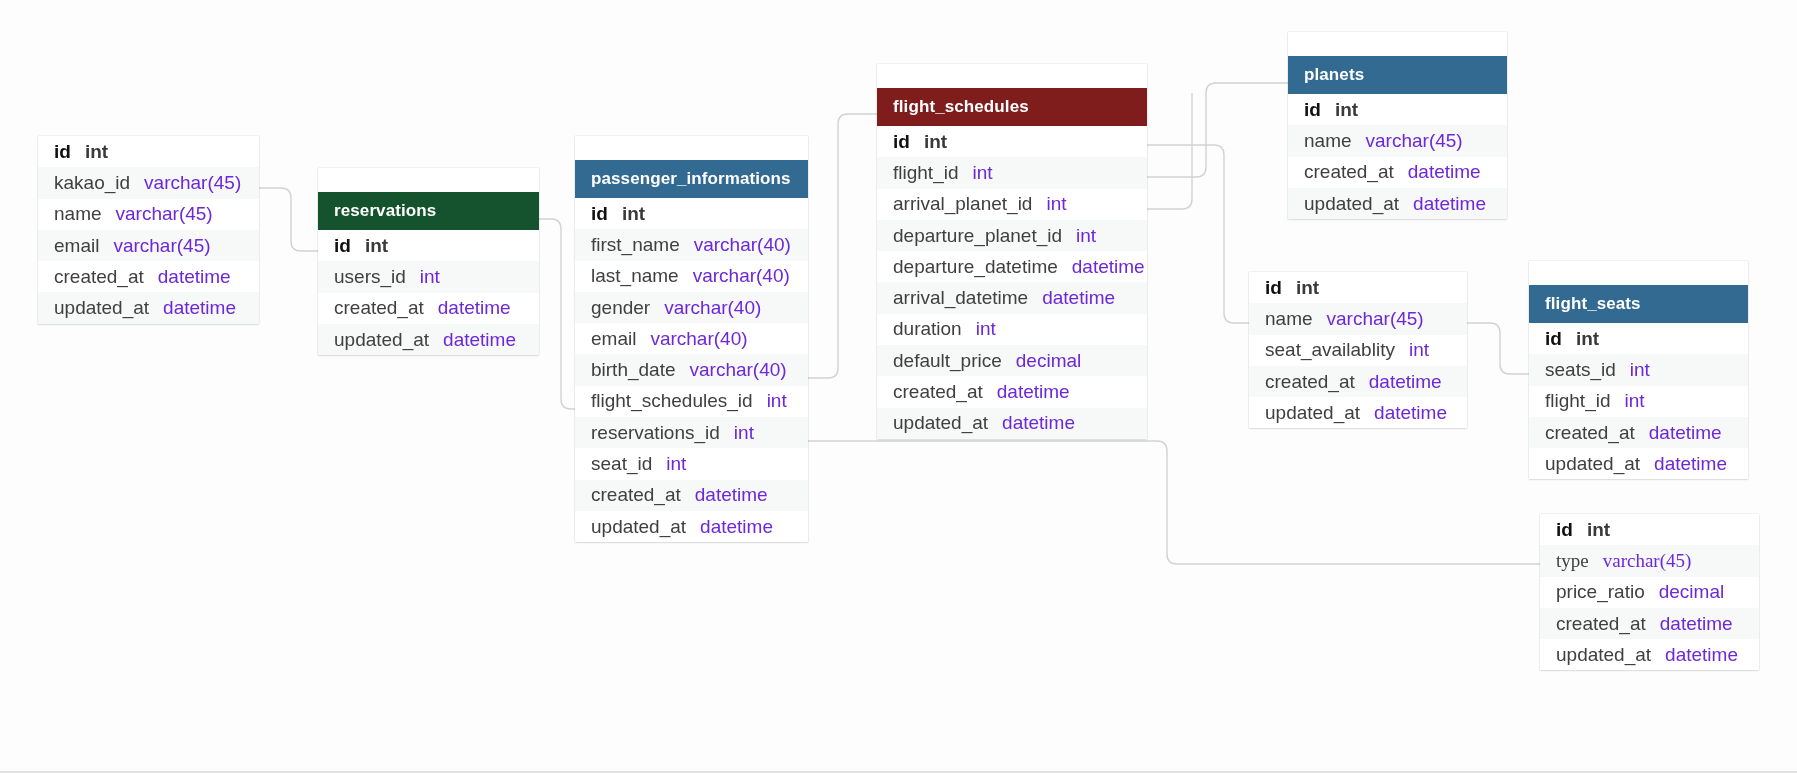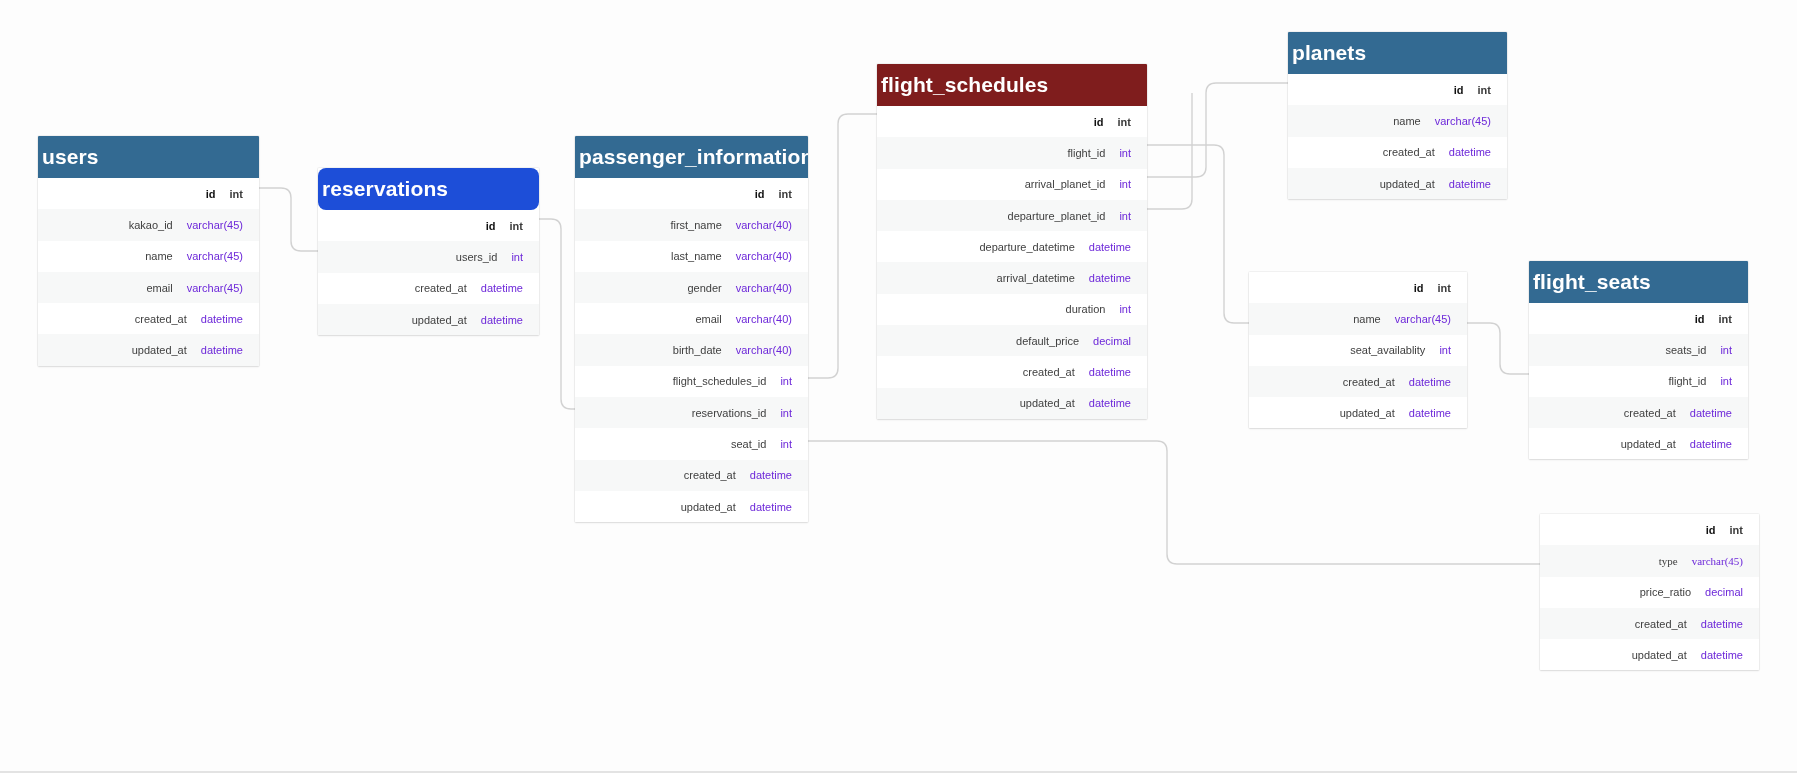--- a/index.html
+++ b/index.html
@@ -16,32 +16,33 @@
     position:absolute;
     background:#ffffff;
     box-shadow:0 1px 2px rgba(0,0,0,0.10), 0 0 0 1px rgba(0,0,0,0.045);
     border-radius:1px;
     overflow:hidden;
   }
   .thead{
     background:#336a92;
     color:#ffffff;
     font-weight:bold;
-    font-size:21px;
-    padding:10px 16px 11px 4px;
+    font-size:17px;
+    padding:10px 16px 11px 16px;
     letter-spacing:.1px;
     line-height:1;
+    margin-top:24px;
   }
   .row{
     display:flex;
-    justify-content:flex-end;
+    justify-content:flex-start;
     align-items:center;
     padding:0 16px;
     height:31.3px;
-    font-size:11px;
+    font-size:19px;
     box-sizing:border-box;
   }
   .row.odd{background:#ffffff;}
   .row.even{background:#f7f8f8;}
   .fname{color:#404040;white-space:nowrap;}
   .ftype{color:#6d28d9;white-space:nowrap;padding-left:14px;}
   .row.pk .fname{color:#111111;font-weight:bold;}
   .row.pk .ftype{color:#3a3a3a;font-weight:bold;}
   .bottombar{
     position:absolute;left:0;bottom:0;width:1797px;height:2px;background:#e3e3e3;
@@ -58,21 +59,20 @@
       <path d="M 877 114 L 848 114 Q 838 114 838 124 L 838 368 Q 838 378 828 378 L 808 378" fill="none" stroke="#d2d2d2" stroke-width="1.4"></path>
       <path d="M 1147 177 L 1196 177 Q 1206 177 1206 167 L 1206 93 Q 1206 83 1216 83 L 1288 83" fill="none" stroke="#d2d2d2" stroke-width="1.4"></path>
       <path d="M 1147 209 L 1182 209 Q 1192 209 1192 199 L 1192 93" fill="none" stroke="#d2d2d2" stroke-width="1.4"></path>
       <path d="M 1147 145 L 1214 145 Q 1224 145 1224 155 L 1224 313 Q 1224 323 1234 323 L 1249 323" fill="none" stroke="#d2d2d2" stroke-width="1.4"></path>
       <path d="M 1467 323 L 1490 323 Q 1500 323 1500 333 L 1500 364 Q 1500 374 1510 374 L 1529 374" fill="none" stroke="#d2d2d2" stroke-width="1.4"></path>
       <path d="M 808 441 L 1157 441 Q 1167 441 1167 451 L 1167 554 Q 1167 564 1177 564 L 1540 564" fill="none" stroke="#d2d2d2" stroke-width="1.4"></path>
     </svg>
 
   <div id="tables-layer">
       <div class="table" style="left: 38px; top: 136px; width: 221px;">
-        <div class="thead" style="background: rgb(51, 106, 146);">users</div>
         <div class="row odd pk">
           <span class="fname">id</span>
           <span class="ftype">int</span>
         </div>
         <div class="row even" style="background: rgb(247, 248, 248);">
           <span class="fname">kakao_id</span>
           <span class="ftype">varchar(45)</span>
         </div>
         <div class="row odd">
           <span class="fname">name</span>
@@ -85,21 +85,21 @@
         <div class="row odd">
           <span class="fname">created_at</span>
           <span class="ftype">datetime</span>
         </div>
         <div class="row even" style="background: rgb(247, 248, 248);">
           <span class="fname">updated_at</span>
           <span class="ftype">datetime</span>
         </div>
       </div>
       <div class="table" style="left: 318px; top: 168px; width: 221px;">
-        <div class="thead" style="background: #1d4ed8; border-radius: 8px;">reservations</div>
+        <div class="thead" style="background: #14532d;">reservations</div>
         <div class="row odd pk">
           <span class="fname">id</span>
           <span class="ftype">int</span>
         </div>
         <div class="row even" style="background: rgb(247, 248, 248);">
           <span class="fname">users_id</span>
           <span class="ftype">int</span>
         </div>
         <div class="row odd">
           <span class="fname">created_at</span>

